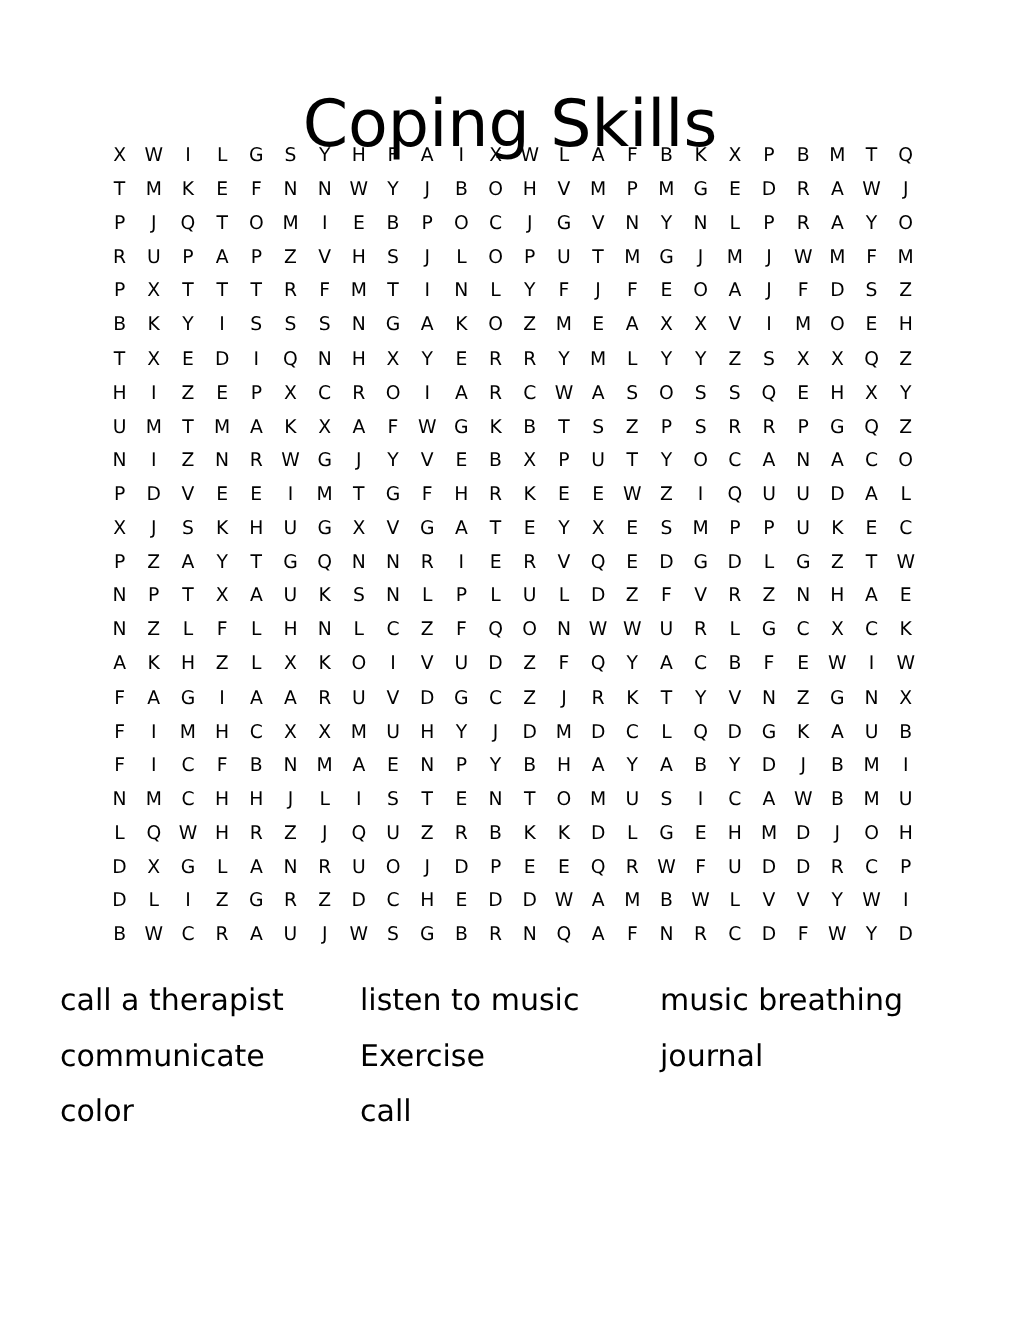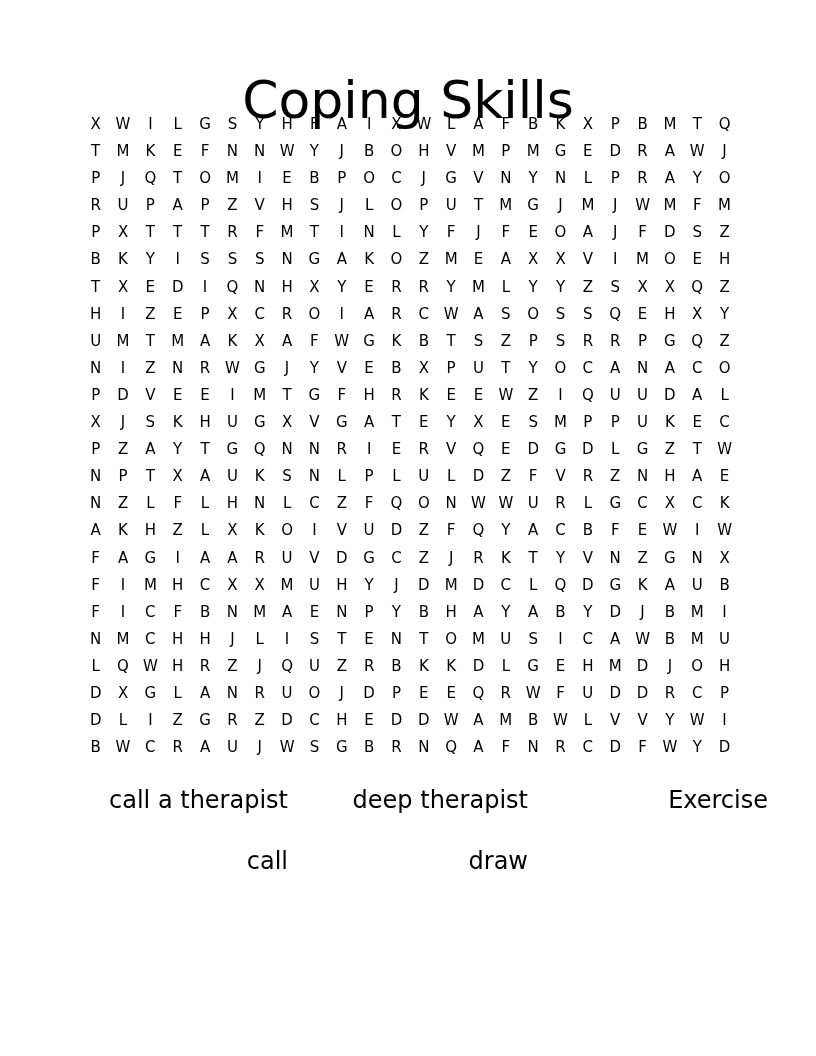--- a/index.html
+++ b/index.html
@@ -4,21 +4,21 @@
 <style>
   html, body { margin: 0; padding: 0; background: #ffffff; }
   body { width: 816px; height: 1056px; position: relative; overflow: hidden;
          font-family: "DejaVu Sans", sans-serif; color: #000; }
   .title { position: absolute; top: 32px; left: 0; width: 816px; text-align: center;
            font-size: 52px; line-height: 66px; font-weight: normal; }
   .grid { position: absolute; top: 111px; left: 82px; }
   .grid-row { display: flex; height: 27.1px; }
   .cell { width: 27.35px; text-align: center; font-size: 15px; line-height: 27.1px; }
   .words { position: absolute; top: 778px; left: 48px; width: 720px;
-           display: grid; grid-template-columns: 240px 240px 240px; row-gap: 16px; text-align: right; }
+           display: grid; grid-template-columns: 240px 240px 240px; row-gap: 0; }
   .word { font-size: 24px; line-height: 44.5px; height: 44.5px; white-space: nowrap; }
 </style>
 </head>
 <body>
 
 <h1 class="title">Coping Skills</h1>
 
 <div class="grid" id="grid">
     <div class="grid-row">
       <span class="cell">X</span>
@@ -641,17 +641,20 @@
       <span class="cell">D</span>
       <span class="cell">F</span>
       <span class="cell">W</span>
       <span class="cell">Y</span>
       <span class="cell">D</span>
     </div>
   </div>
 
 <div class="words" id="words">
     <div class="word">call a therapist</div>
-    <div class="word">deep therapist</div>
+    <div class="word">listen to music</div>
+    <div class="word">music breathing</div>
+    <div class="word">communicate</div>
     <div class="word">Exercise</div>
+    <div class="word">journal</div>
+    <div class="word">color</div>
     <div class="word">call</div>
-    <div class="word">draw</div>
   </div>
 
 </body></html>

